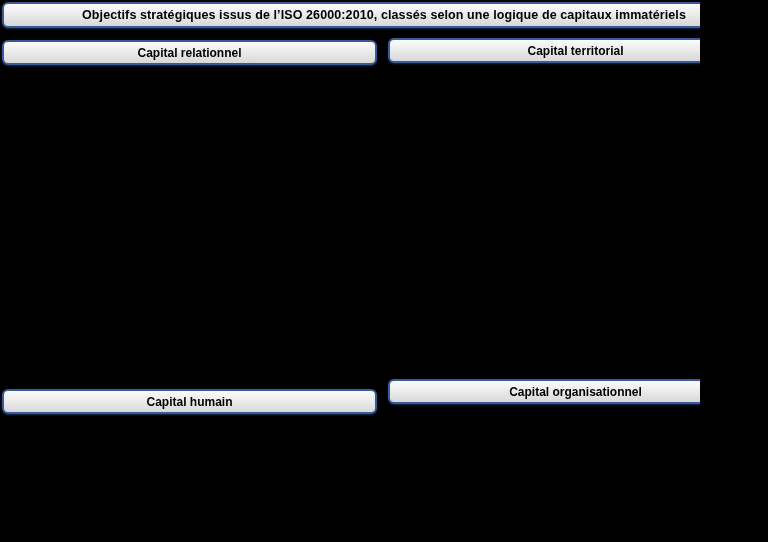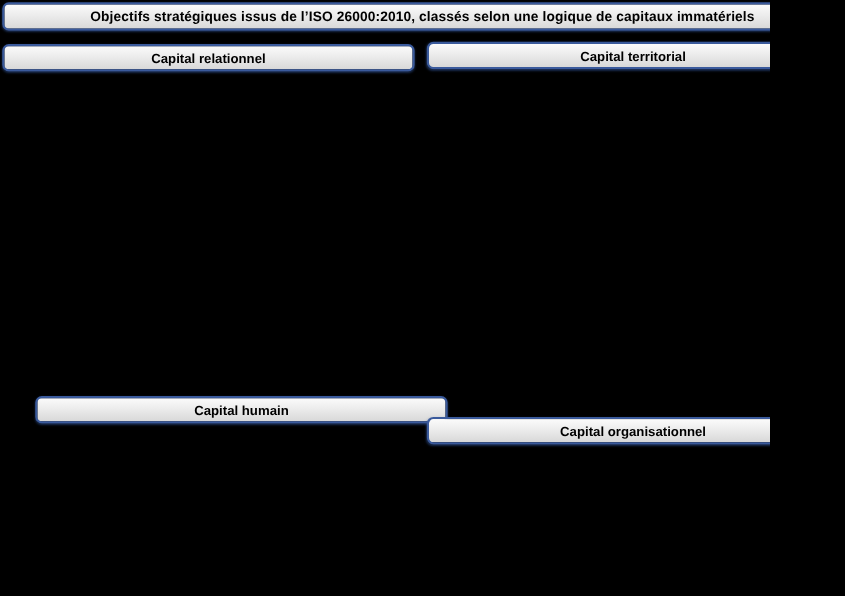--- a/index.html
+++ b/index.html
@@ -41,21 +41,21 @@
     width: 375px;
     height: 25px;
     font-size: 12px;
   }
   .col-left  { left: 2px; }
   .col-right { left: 388px; }
   .r1l { top: 40px; }
   .r1r { top: 38px; }
   .r2l { top: 208px; }
   .r2r { top: 206px; }
-  .r3l { top: 360px; margin-left: 30px; }
+  .r3l { top: 389px; }
   .r3r { top: 379px; }
 </style>
 </head>
 <body>
 
 <div class="stage">
 
   <div class="box title-box">Objectifs stratégiques issus de l’ISO 26000:2010, classés selon une logique de capitaux immatériels</div>
 
   <div class="box header-box col-left r1l">Capital relationnel</div>

